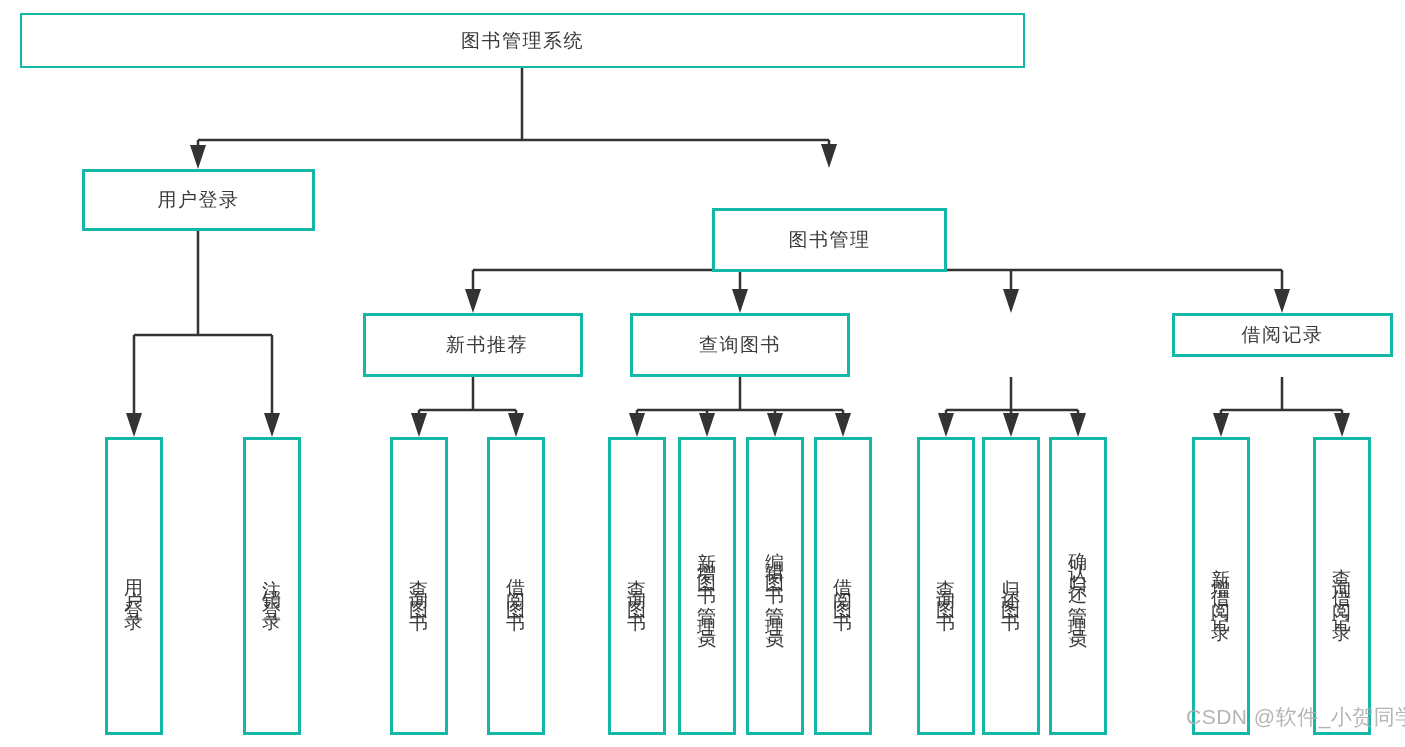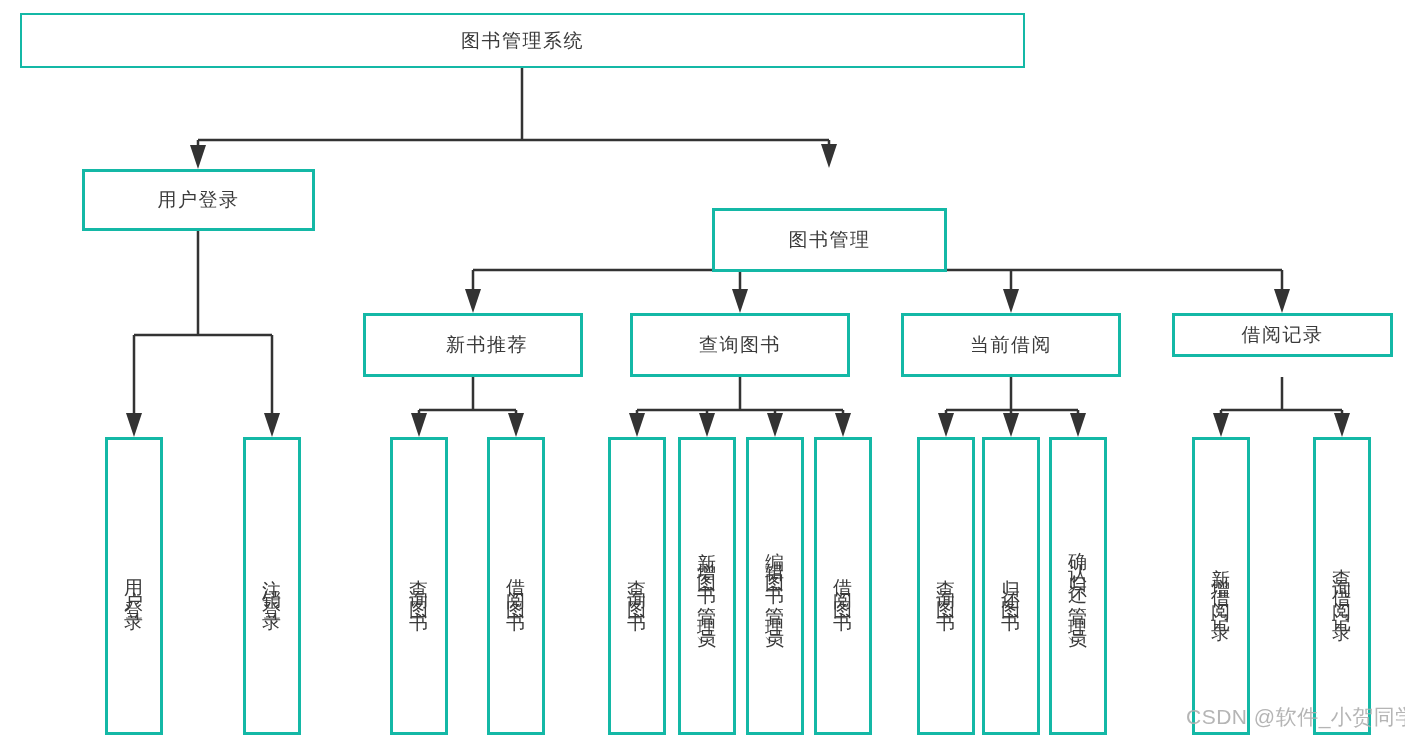--- a/index.html
+++ b/index.html
@@ -148,23 +148,20 @@
   <div class="box h n-book-mgmt">
     <span class="lbl">图书管理</span>
   </div>
 
   <div class="box h n-new-book-rec">
     <span class="lbl">新书推荐</span>
   </div>
   <div class="box h n-book-borrow">
     <span class="lbl">查询图书</span>
   </div>
-  <div class="box h n-current-borrow">
-    <span class="lbl">当前借阅</span>
-  </div>
   <div class="box h n-borrow-records">
     <span class="lbl">借阅记录</span>
   </div>
 
   <div class="box v n-a1">
     <span class="lbl">用户登录</span>
   </div>
   <div class="box v n-a2">
     <span class="lbl">注销登录</span>
   </div>

